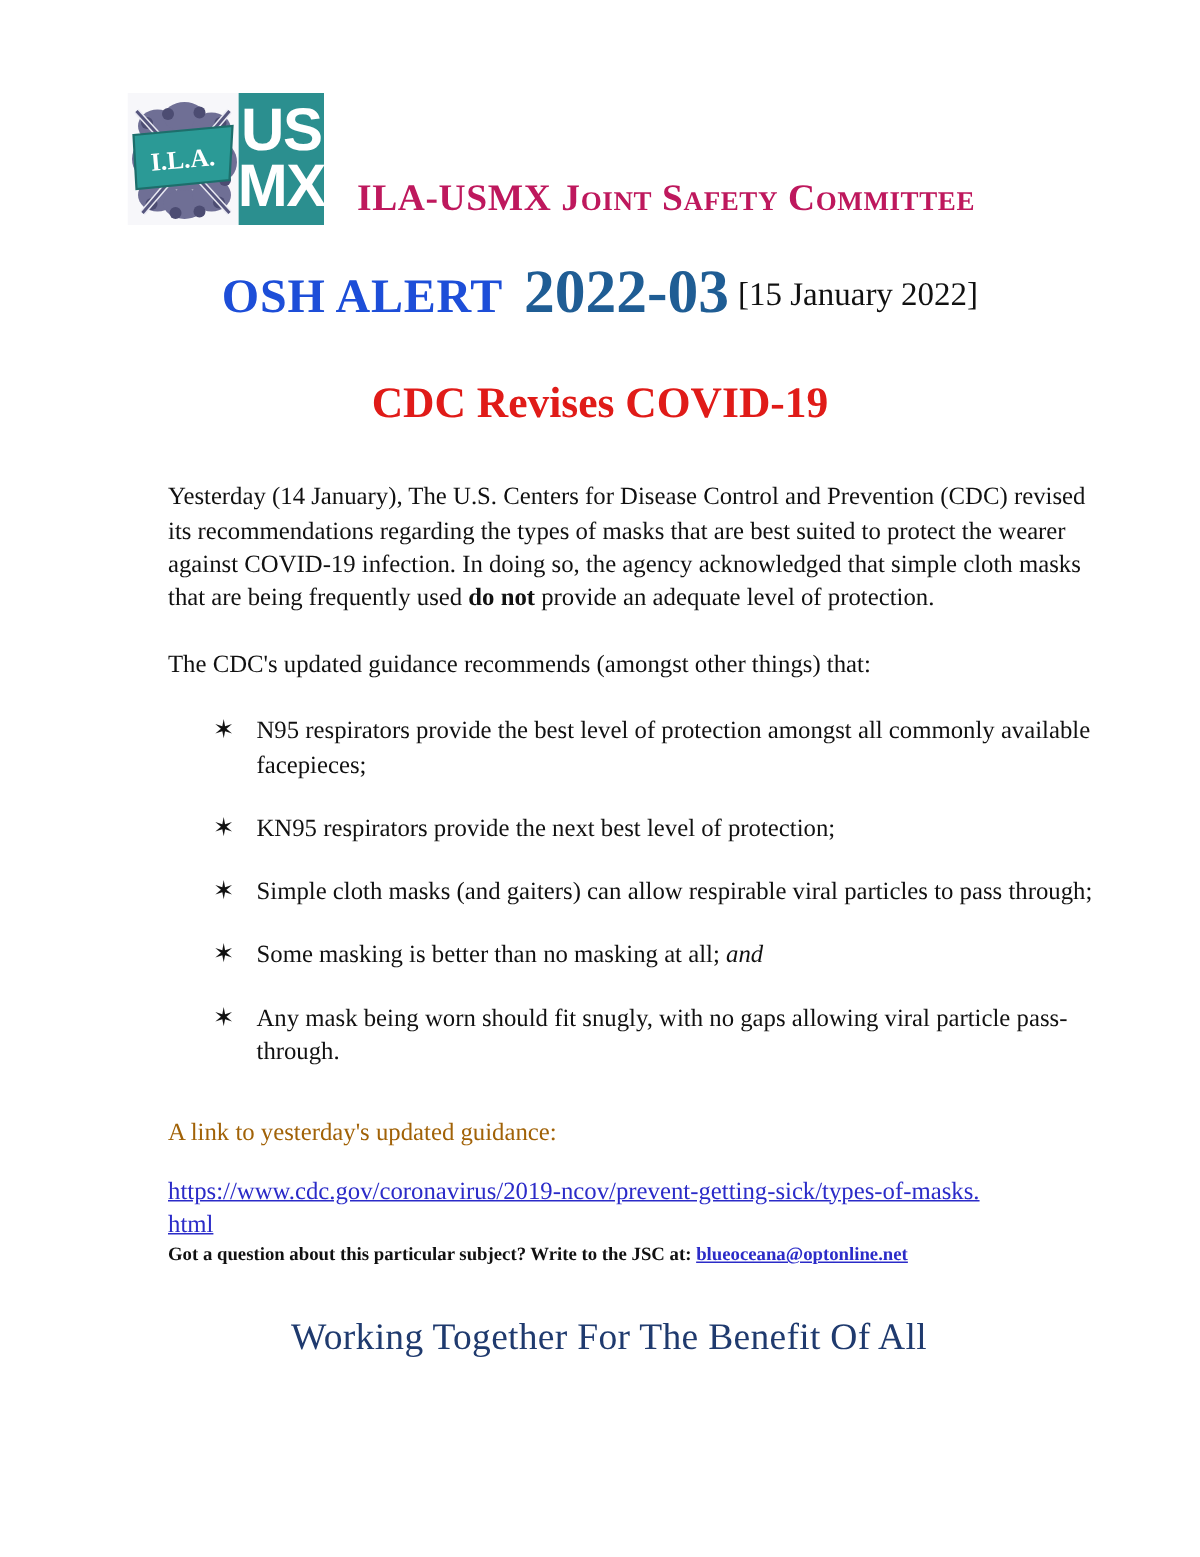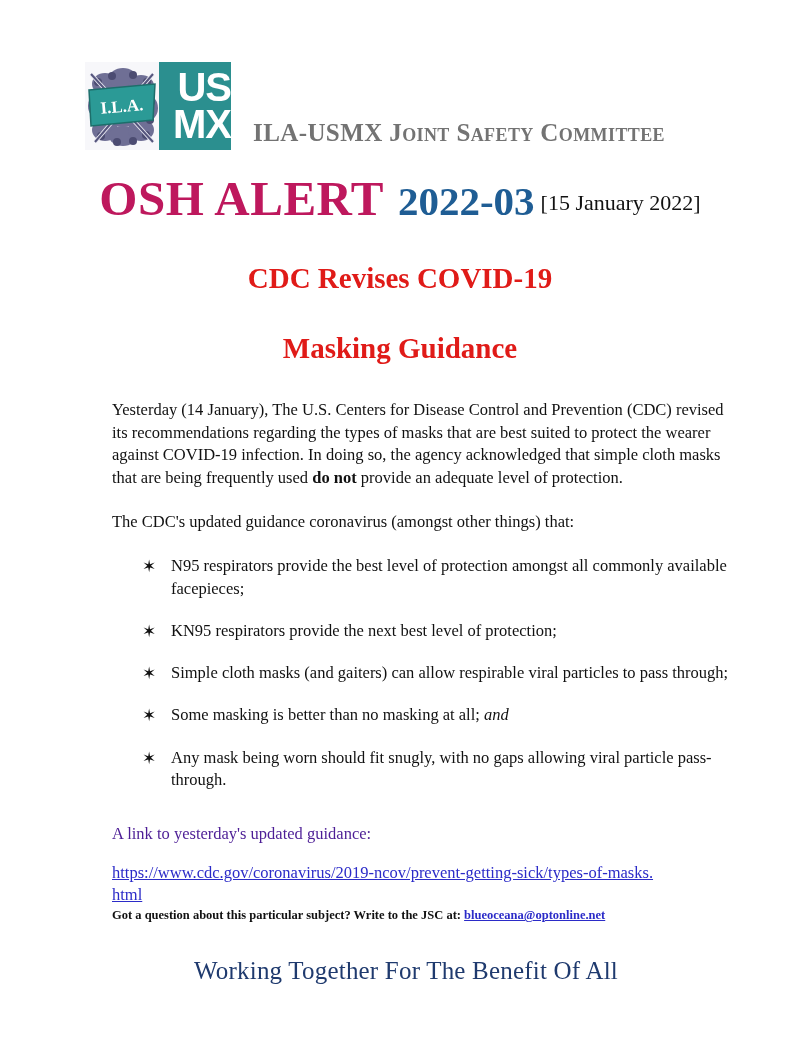--- a/index.html
+++ b/index.html
@@ -40,59 +40,59 @@
   .ila-emblem {
     width: 74px;
     height: 88px;
     position: relative;
     flex: 0 0 auto;
   }
   .ila-emblem svg { display: block; }
 
   
   .usmx-box {
-    width: 72px;
+    width: 57px;
     height: 88px;
     background: #2b8f8f;
     color: #ffffff;
     display: flex;
     flex-direction: column;
-    align-items: flex-end;
+    align-items: center;
     justify-content: center;
     font-family: "Liberation Sans", "DejaVu Sans", sans-serif;
     font-weight: bold;
     line-height: 0.92;
     letter-spacing: -1px;
     flex: 0 0 auto;
   }
   .usmx-box span { font-size: 40px; display: block; }
 
   .committee-title {
     font-family: "Liberation Serif", "DejaVu Serif", serif;
     font-weight: bold;
     font-size: 25px;
     font-variant: small-caps;
     letter-spacing: 0.4px;
-    color: #737373;
+    color: #be185d;
     margin-left: 22px;
     padding-bottom: 3px;
     white-space: nowrap;
   }
 
   
   .alert-line {
     text-align: center;
     margin-top: 20px;
     white-space: nowrap;
   }
   .alert-title {
     font-family: "Liberation Serif", "DejaVu Serif", serif;
     font-weight: bold;
-    font-size: 49px;
-    color: #be185d;
+    font-size: 32px;
+    color: #1d4ed8;
     letter-spacing: 0.5px;
   }
   .alert-number {
     font-family: "Liberation Serif", "DejaVu Serif", serif;
     font-weight: bold;
     font-size: 41px;
     color: #1f5d94;
     margin-left: 14px;
   }
   .alert-date {
@@ -150,21 +150,21 @@
     font-size: 17px;
     font-family: "DejaVu Sans", sans-serif;
     line-height: 1.30;
     color: #111111;
   }
   ul.bullets li i { font-style: italic; }
 
   .link-intro {
     font-size: 16.5px;
     line-height: 1.36;
-    color: #4c1d95;
+    color: #a16207;
     margin: 32px 0 16px 0;
   }
   a.url-link {
     font-size: 16.5px;
     line-height: 1.38;
     color: #2b2bc8;
     text-decoration: underline;
     word-break: break-all;
   }
   .url-block { max-width: 545px; }
@@ -246,28 +246,27 @@
 
     <div class="committee-title">ILA-USMX Joint Safety Committee</div>
   </div>
 
   <div class="alert-line">
     <span class="alert-title">OSH ALERT</span><span class="alert-number">2022-03</span><span class="alert-date">[15 January 2022]</span>
   </div>
 
   <div class="headline">
     <div>CDC Revises COVID-19</div>
-    <div>Masking Guidance</div>
   </div>
 
   <div class="body-wrap">
 
     <p class="para"><span>Yesterday (14 January), The U.S. Centers for Disease Control and Prevention (CDC) revised its recommendations regarding the types of masks that are best suited to protect the wearer against COVID-19 infection. In doing so, the agency acknowledged that simple cloth masks that are being frequently used </span><b>do not</b><span> provide an adequate level of protection.</span></p>
 
-    <p class="para">The CDC's updated guidance coronavirus (amongst other things) that:</p>
+    <p class="para">The CDC's updated guidance recommends (amongst other things) that:</p>
 
     <ul class="bullets">
       <li>
         <span class="bullet-star">✶</span><span>N95 respirators provide the best level of protection amongst all commonly available facepieces;</span><i></i>
       </li>
       <li>
         <span class="bullet-star">✶</span><span>KN95 respirators provide the next best level of protection;</span><i></i>
       </li>
       <li>
         <span class="bullet-star">✶</span><span>Simple cloth masks (and gaiters) can allow respirable viral particles to pass through;</span><i></i>

